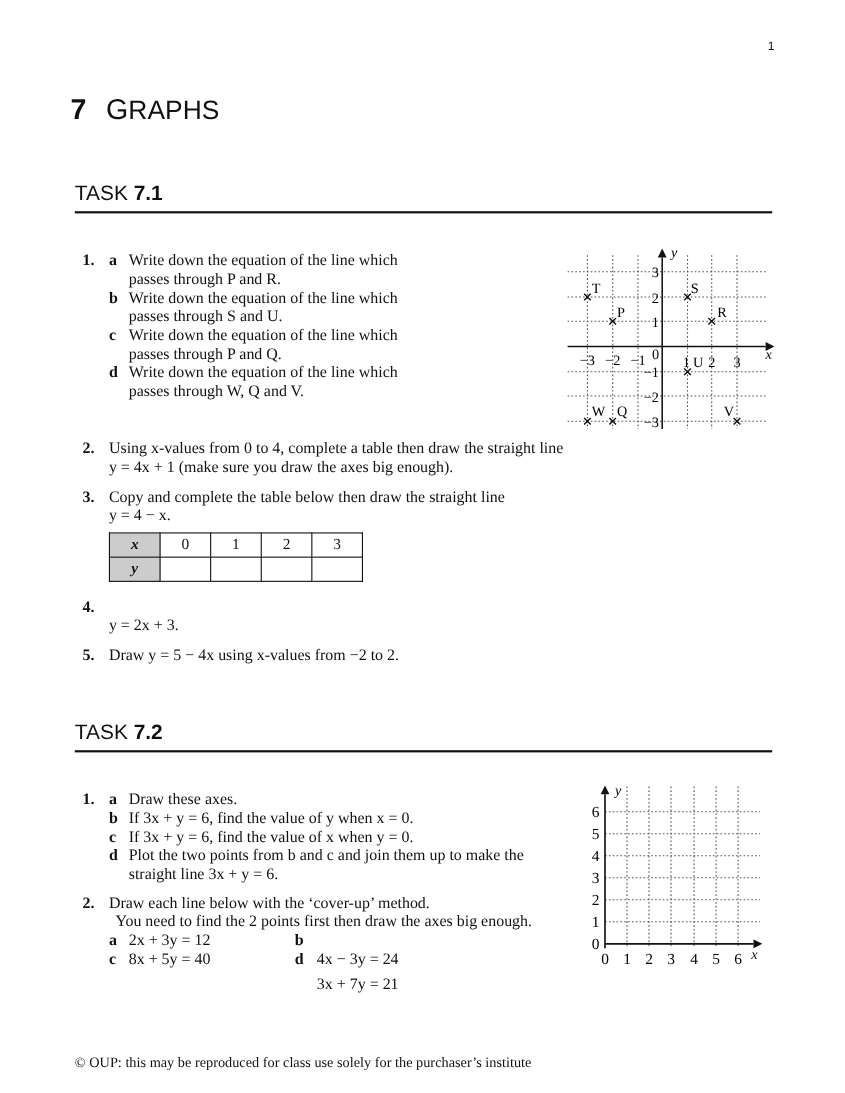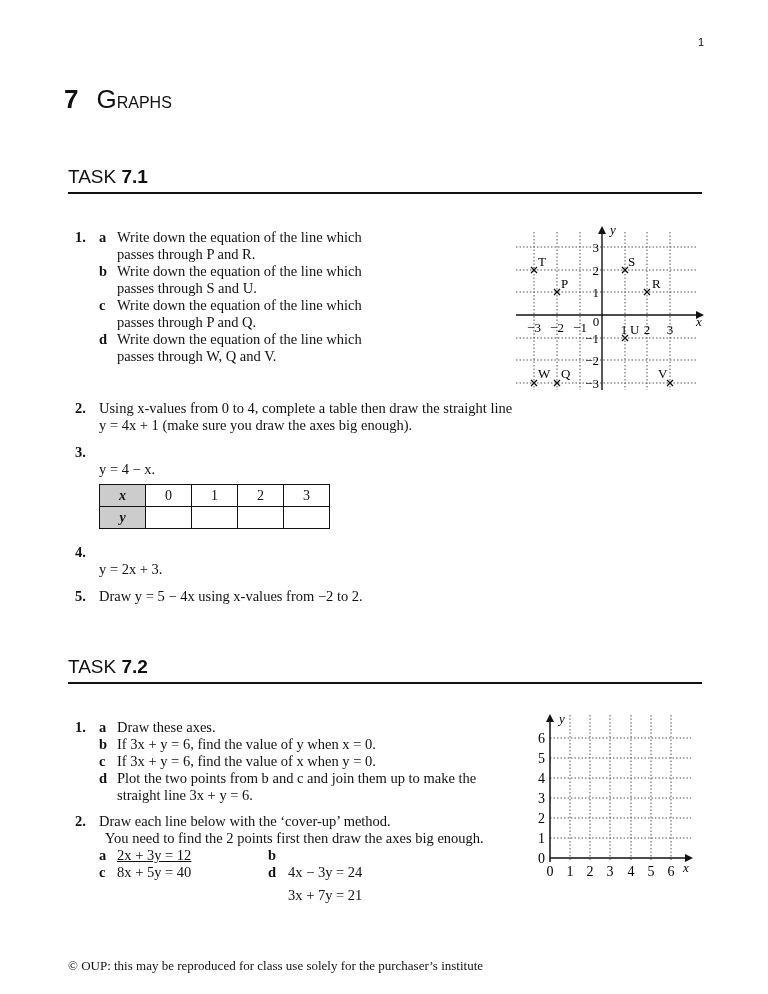--- a/index.html
+++ b/index.html
@@ -2,21 +2,21 @@
 <html><head>
 <meta charset="utf-8">
 <style>
   html,body{margin:0;padding:0;background:#fff;}
   body{width:768px;height:994px;position:relative;overflow:hidden;color:#111;font-family:"Liberation Serif",serif;}
   .abs{position:absolute;}
   .pagenum{right:64px;top:36px;font-family:"Liberation Sans",sans-serif;font-size:11px;}
   .chapter{left:64px;top:84px;font-family:"Liberation Sans",sans-serif;font-size:26px;}
   .chapter .num{font-weight:bold;margin-right:18px;}
   .chapter .t1{font-size:26px;}
-  .chapter .t2{font-size:16px;}
+  .chapter .t2{font-size:24px;}
   .task-h{left:68px;font-family:"Liberation Sans",sans-serif;font-size:19px;}
   .task-h b{font-weight:bold;}
   .rule{left:68px;width:634px;height:2px;background:#111;}
   .q{font-size:14.5px;line-height:17px;}
   .qn{position:absolute;font-weight:bold;}
   .ql{position:absolute;font-weight:bold;}
   .qt{position:absolute;}
   table.xy{border-collapse:collapse;position:absolute;left:99px;top:484px;}
   table.xy td{border:1.5px solid #111;width:45px;height:21px;text-align:center;font-size:14px;padding:0;}
   table.xy td.h{background:#ccc;font-weight:bold;font-style:italic;}
@@ -116,20 +116,21 @@
 </svg>
 
 <div class="abs q" style="left:0;top:400px;width:560px;height:40px;">
   <span class="qn" style="left:75px;top:0;">2.</span>
   <span class="qt" style="left:99px;top:0;">Using x-values from 0 to 4, complete a table then draw the straight line</span>
   <span class="qt" style="left:99px;top:17px;">y = 4x + 1 (make sure you draw the axes big enough).</span>
 </div>
 
 <div class="abs q" style="left:0;top:444px;width:560px;height:40px;">
   <span class="qn" style="left:75px;top:0;">3.</span>
+  <span class="qt" style="left:99px;top:0;">Copy and complete the table below then draw the straight line</span>
   <span class="qt" style="left:99px;top:17px;">y = 4 − x.</span>
 </div>
 
 <table class="xy">
   <tbody>
       <tr>
     <td class="h">x</td>
     <td>0</td>
     <td>1</td>
     <td>2</td>
@@ -171,21 +172,21 @@
   <span class="ql" style="left:99px;top:51px;">d</span>
   <span class="qt" style="left:117px;top:51px;">Plot the two points from b and c and join them up to make the</span>
   <span class="qt" style="left:117px;top:68px;">straight line 3x + y = 6.</span>
 </div>
 
 <div class="abs q" style="left:0;top:813px;width:520px;height:60px;">
   <span class="qn" style="left:75px;top:0;">2.</span>
   <span class="qt" style="left:99px;top:0;">Draw each line below with the ‘cover-up’ method.</span>
   <span class="qt" style="left:105px;top:17px;text-align:center;">You need to find the 2 points first then draw the axes big enough.</span>
   <span class="ql" style="left:99px;top:34px;">a</span>
-  <span class="qt" style="left:117px;top:34px;text-decoration:underline;">2x + 3y = 12</span>
+  <span class="qt" style="left:117px;top:34px;">2x + 3y = 12</span>
   <span class="ql" style="left:268px;top:34px;">b</span>
   <span class="qt" style="left:288px;top:46px;margin-top:28px;">3x + 7y = 21</span>
   <span class="ql" style="left:99px;top:51px;">c</span>
   <span class="qt" style="left:117px;top:51px;">8x + 5y = 40</span>
   <span class="ql" style="left:268px;top:51px;">d</span>
   <span class="qt" style="left:288px;top:51px;">4x − 3y = 24</span>
 </div>
 
 <svg class="abs" style="left:525px;top:710px;" width="180" height="170" viewBox="0 0 180 170">
   <g stroke="#555" stroke-width="1" stroke-dasharray="1.5,2">

